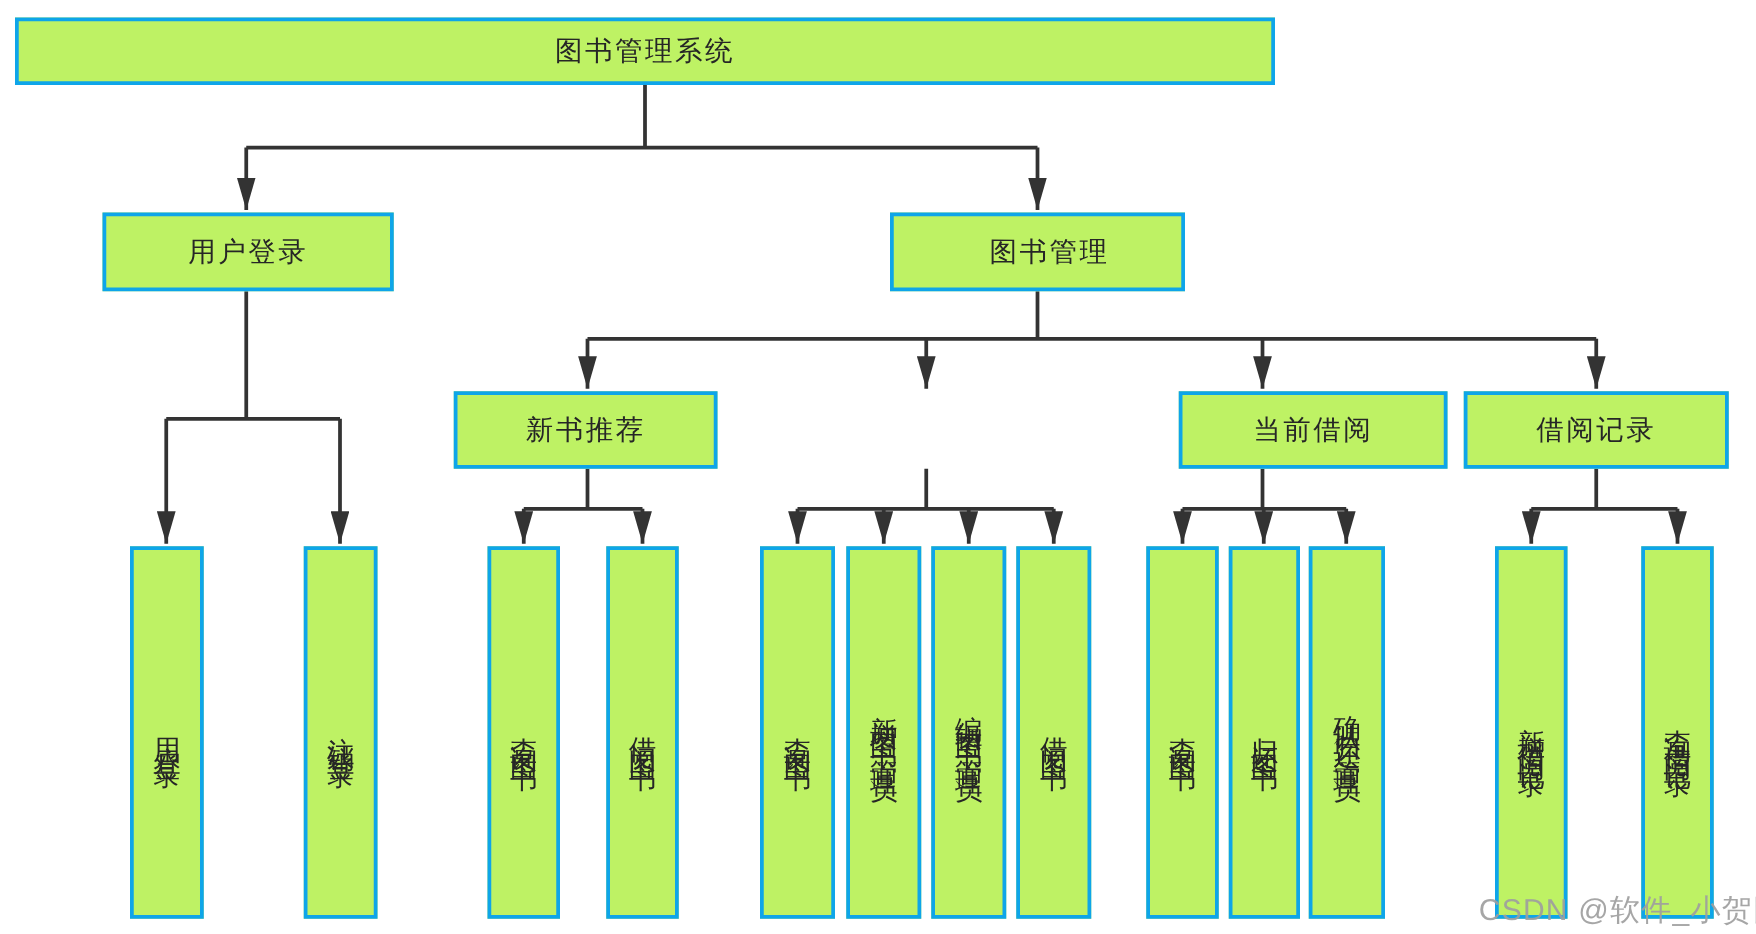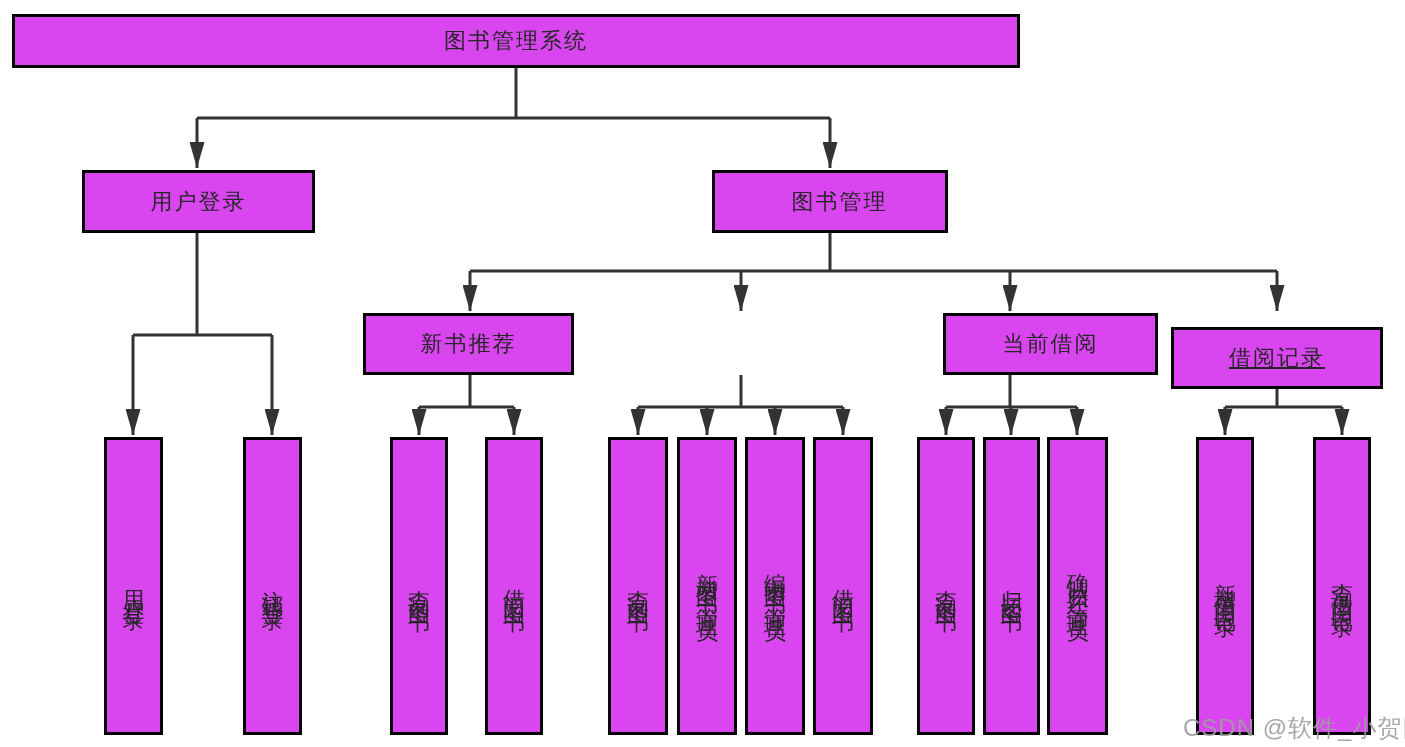--- a/index.html
+++ b/index.html
@@ -13,22 +13,22 @@
   }
   .connectors {
     position: absolute;
     left: 0; top: 0;
     width: 1405px; height: 747px;
     pointer-events: none;
   }
   .box {
     position: absolute;
     box-sizing: border-box;
-    border: 3px solid #000000;
-    background: #d946ef;
+    border: 3px solid #0ea5e9;
+    background: #bef264;
     display: flex;
     align-items: center;
     justify-content: center;
     color: #262626;
   }
   .hlabel {
     font-size: 22px;
     letter-spacing: 2px;
     color: #262626;
     white-space: nowrap;
@@ -126,21 +126,21 @@
   <div class="box" style="left:712px; top:170px; width:236px; height:63px;padding-left:19px;">
     <span class="hlabel">图书管理</span>
   </div>
 
   <div class="box" style="left:363px; top:313px; width:211px; height:62px;">
     <span class="hlabel">新书推荐</span>
   </div>
   <div class="box" style="left:902px; top:313px; width:215px; height:62px;margin-left:41px;">
     <span class="hlabel">当前借阅</span>
   </div>
-  <div class="box" style="left:1171px; top:327px; width:212px; height:62px;text-decoration:underline;">
+  <div class="box" style="left:1171px; top:313px; width:212px; height:62px;">
     <span class="hlabel">借阅记录</span>
   </div>
 
   <div class="box leaf" style="left:104px; width:59px;">
     <span class="vtext">用户登录</span>
   </div>
   <div class="box leaf" style="left:243px; width:59px;">
     <span class="vtext">注销登录</span>
   </div>
 

